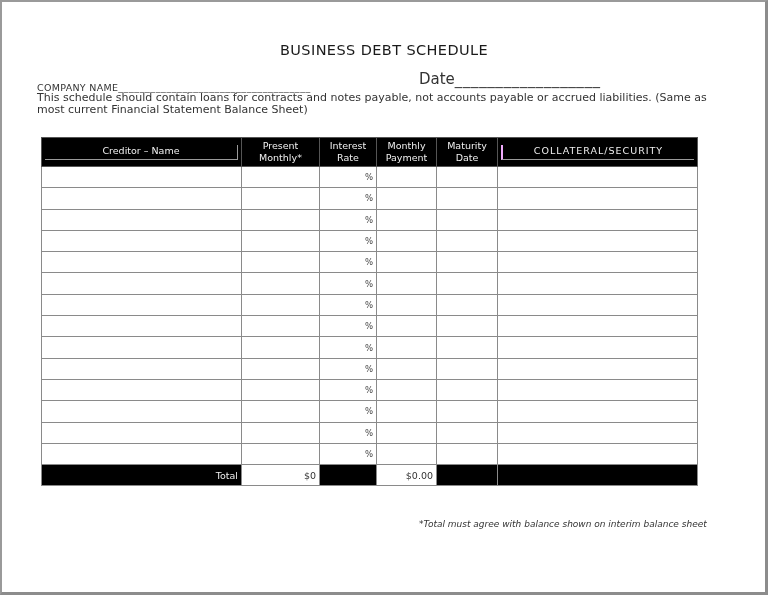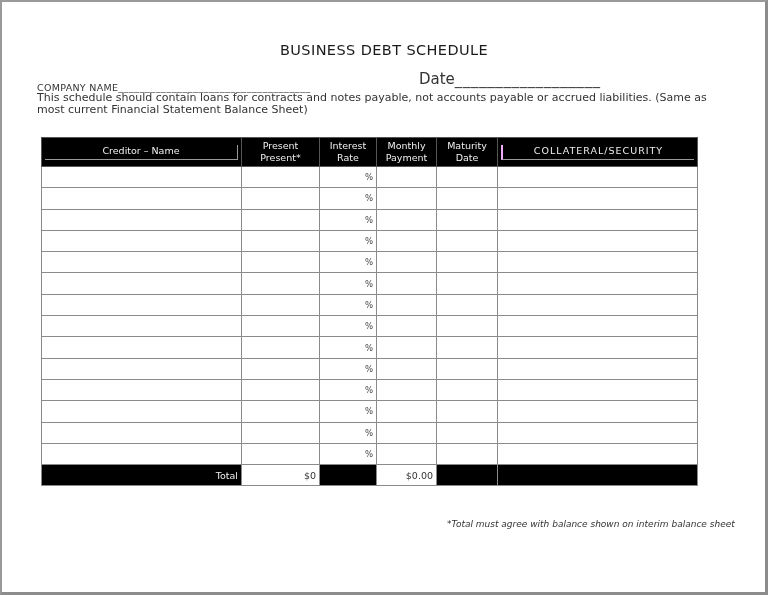--- a/index.html
+++ b/index.html
@@ -39,21 +39,21 @@
     th.sep-right { border-right: 1px solid #888; }
     table.debt td {
       height: 20.3px; padding: 0 3px; border: 1px solid #8a8a8a; background: #fff;
     }
     td.pct { text-align: right; padding-right: 8px; font-size: 8.5px; color: #444; }
     tr.total td { height: 20px; margin-top: 48px; }
     td.black { background: #000 !important; }
     td.total-label { color: #eee; text-align: right; padding-right: 4px; }
     td.total-val { text-align: right; padding-right: 4px; color: #333; }
     .footnote {
-      position: absolute; left: 419px; top: 519px; font-size: 9px; font-style: italic; color: #333; margin-left: 28px;
+      position: absolute; left: 419px; top: 519px; font-size: 9px; font-style: italic; color: #333;
     }
   </style>
 </head>
 <body>
 
 <div class="frame"></div>
 
 <div class="title">BUSINESS DEBT SCHEDULE</div>
 
 <div class="company">
@@ -73,21 +73,21 @@
       <col style="width:57px">
       <col style="width:60px">
       <col style="width:61px">
       <col style="width:200px">
   </colgroup>
   <thead>
     <tr>
       <th>
           <span class="inner">Creditor – Name</span>
         </th>
-      <th><span>Present</span><br><span>Present*</span></th>
+      <th><span>Present</span><br><span>Monthly*</span></th>
       <th><span>Interest</span><br><span>Rate</span></th>
       <th class="sep-right"><span>Monthly</span><br><span>Payment</span></th>
       <th><span>Maturity</span><br><span>Date</span></th>
       <th>
           <span class="inner-left">COLLATERAL/SECURITY</span>
         </th>
     </tr>
   </thead>
   <tbody id="rows">
       <tr>

